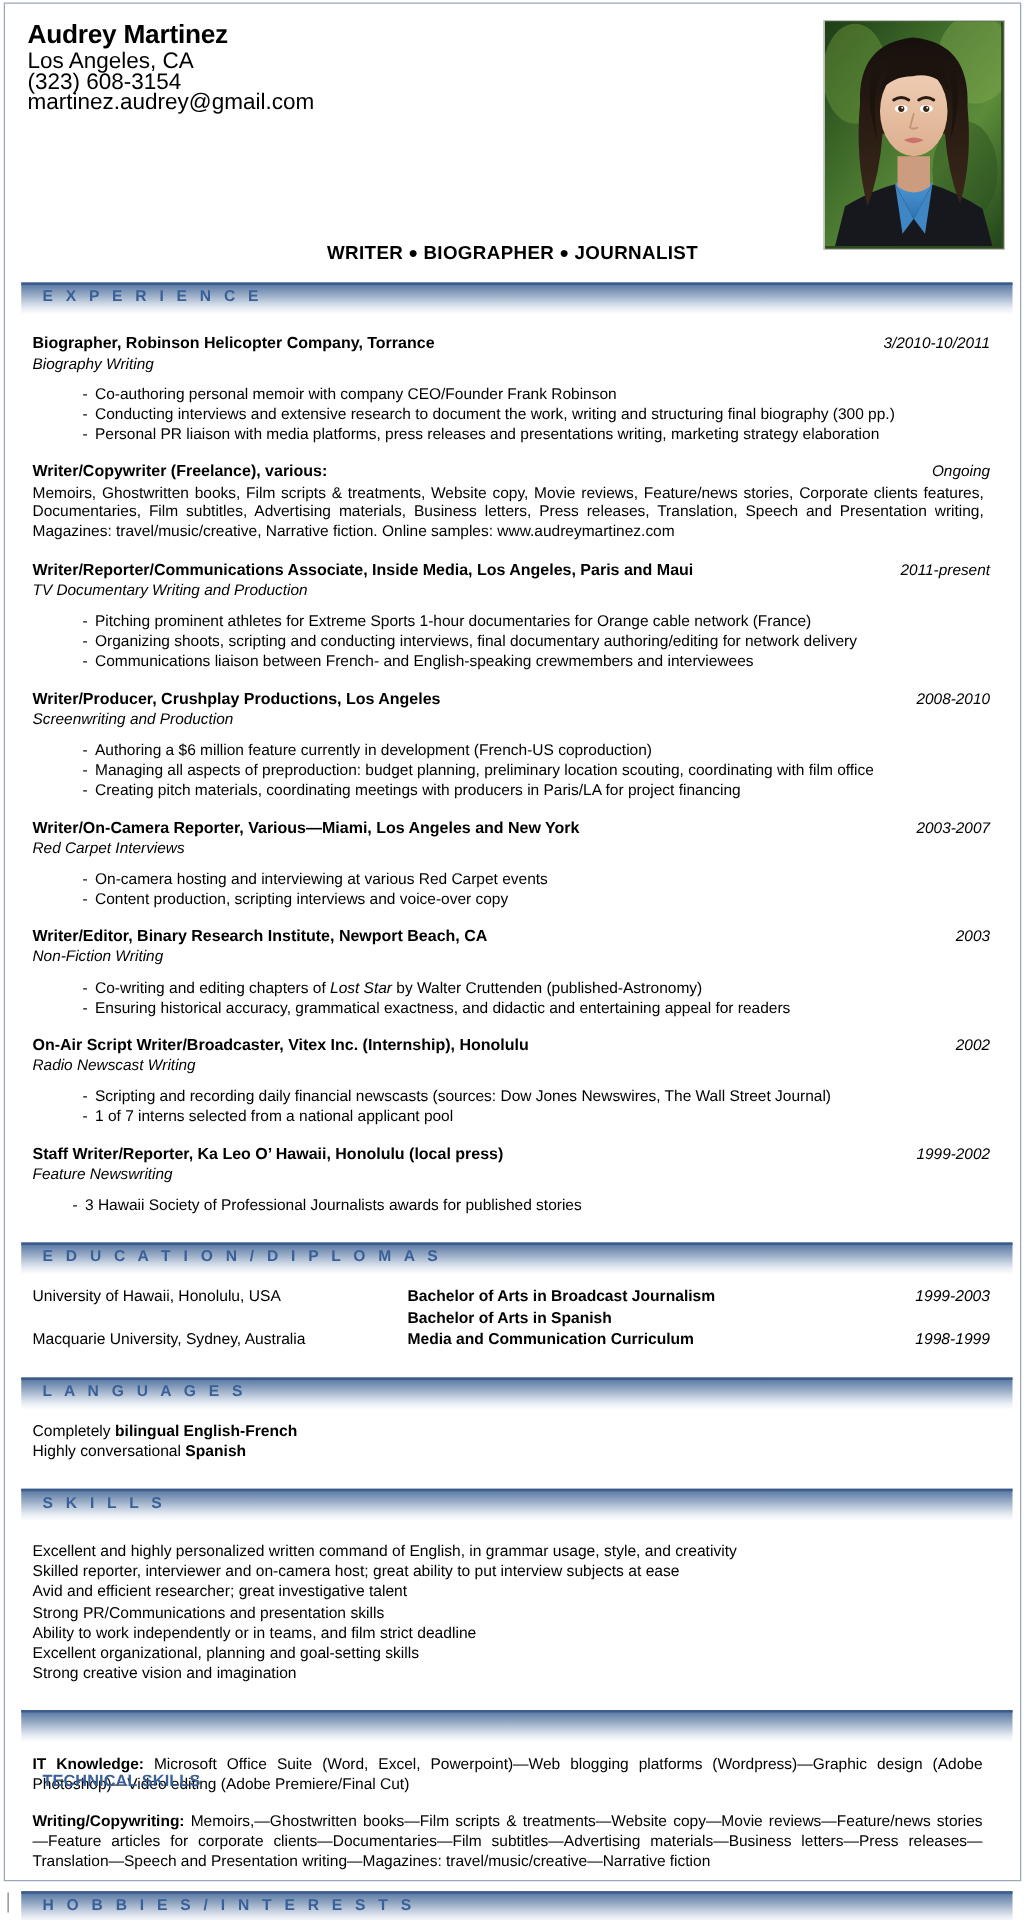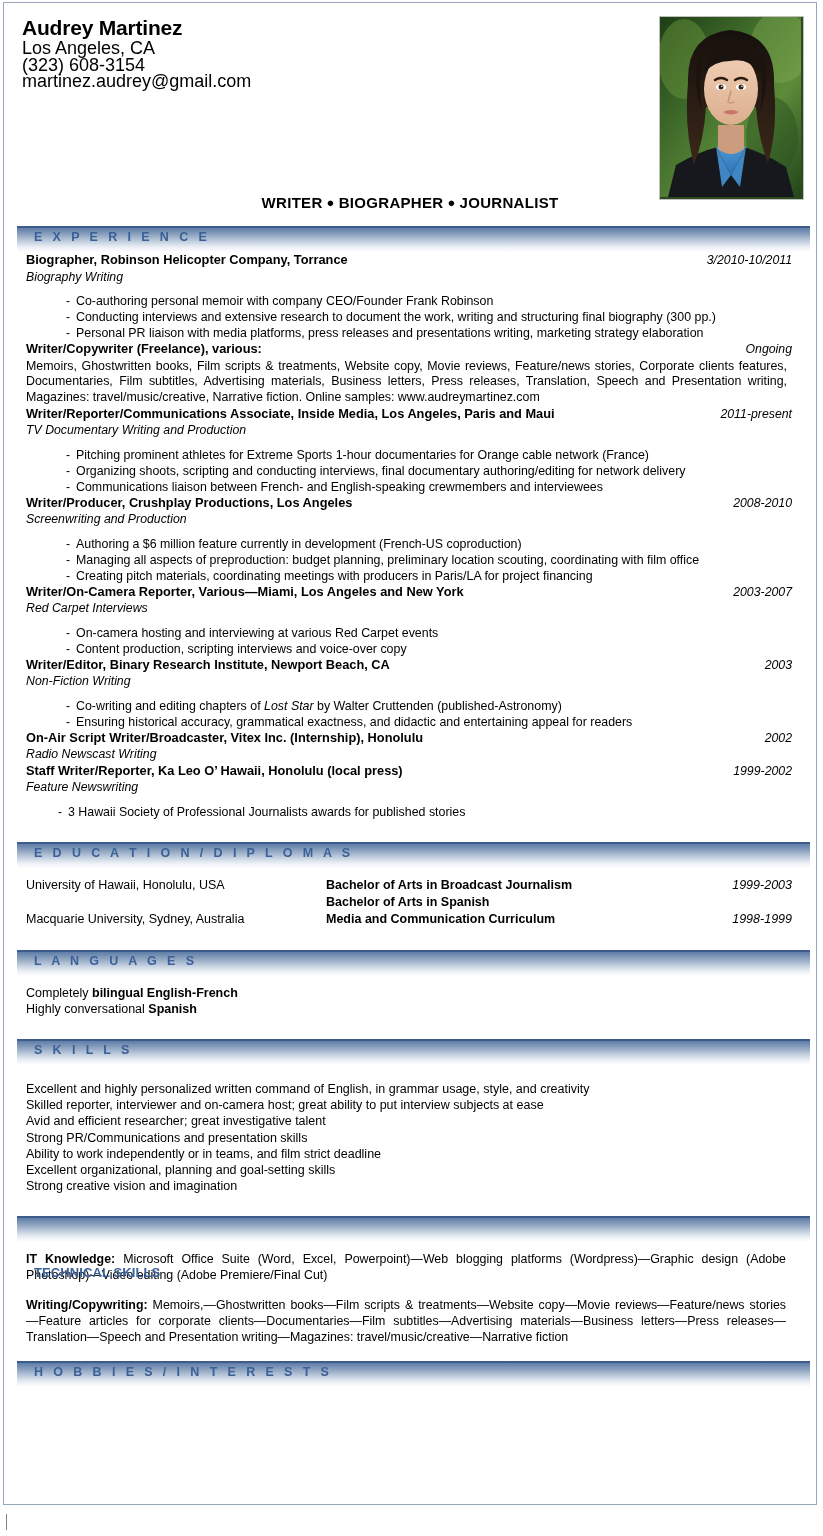--- a/index.html
+++ b/index.html
@@ -119,21 +119,21 @@
   }
   .sec-title.tight { letter-spacing: 0.1px; font-size: 13px; margin-top: 45px; }
 
   .sec-body {
     padding: 0 24px 0 22px;
     font-size: 12.5px;
     line-height: 15.5px;
   }
 
   
-  .job { }
+  .job { margin-top: 14px; }
   .job-head {
     display: flex;
     justify-content: space-between;
     align-items: baseline;
   }
   .job-title {
     font-weight: bold;
     font-size: 12.8px;
   }
   .job-date {
@@ -358,20 +358,24 @@
               <li><span>Co-writing and editing chapters of </span><i>Lost Star</i><span> by Walter Cruttenden (published-Astronomy)</span></li>
               <li><span>Ensuring historical accuracy, grammatical exactness, and didactic and entertaining appeal for readers</span></li>
             </ul>
           </div>
           <div class="job">
             <div class="job-head">
               <div class="job-title">On-Air Script Writer/Broadcaster, Vitex Inc. (Internship), Honolulu</div>
               <div class="job-date">2002</div>
             </div>
             <div class="job-sub">Radio Newscast Writing</div>
+            <ul class="bullets">
+              <li>Scripting and recording daily financial newscasts (sources: Dow Jones Newswires, The Wall Street Journal)</li>
+              <li>1 of 7 interns selected from a national applicant pool</li>
+            </ul>
           </div>
           <div class="job">
             <div class="job-head">
               <div class="job-title">Staff Writer/Reporter, Ka Leo O’ Hawaii, Honolulu (local press)</div>
               <div class="job-date">1999-2002</div>
             </div>
             <div class="job-sub">Feature Newswriting</div>
             <ul class="bullets narrow">
               <li>3 Hawaii Society of Professional Journalists awards for published stories</li>
             </ul>

